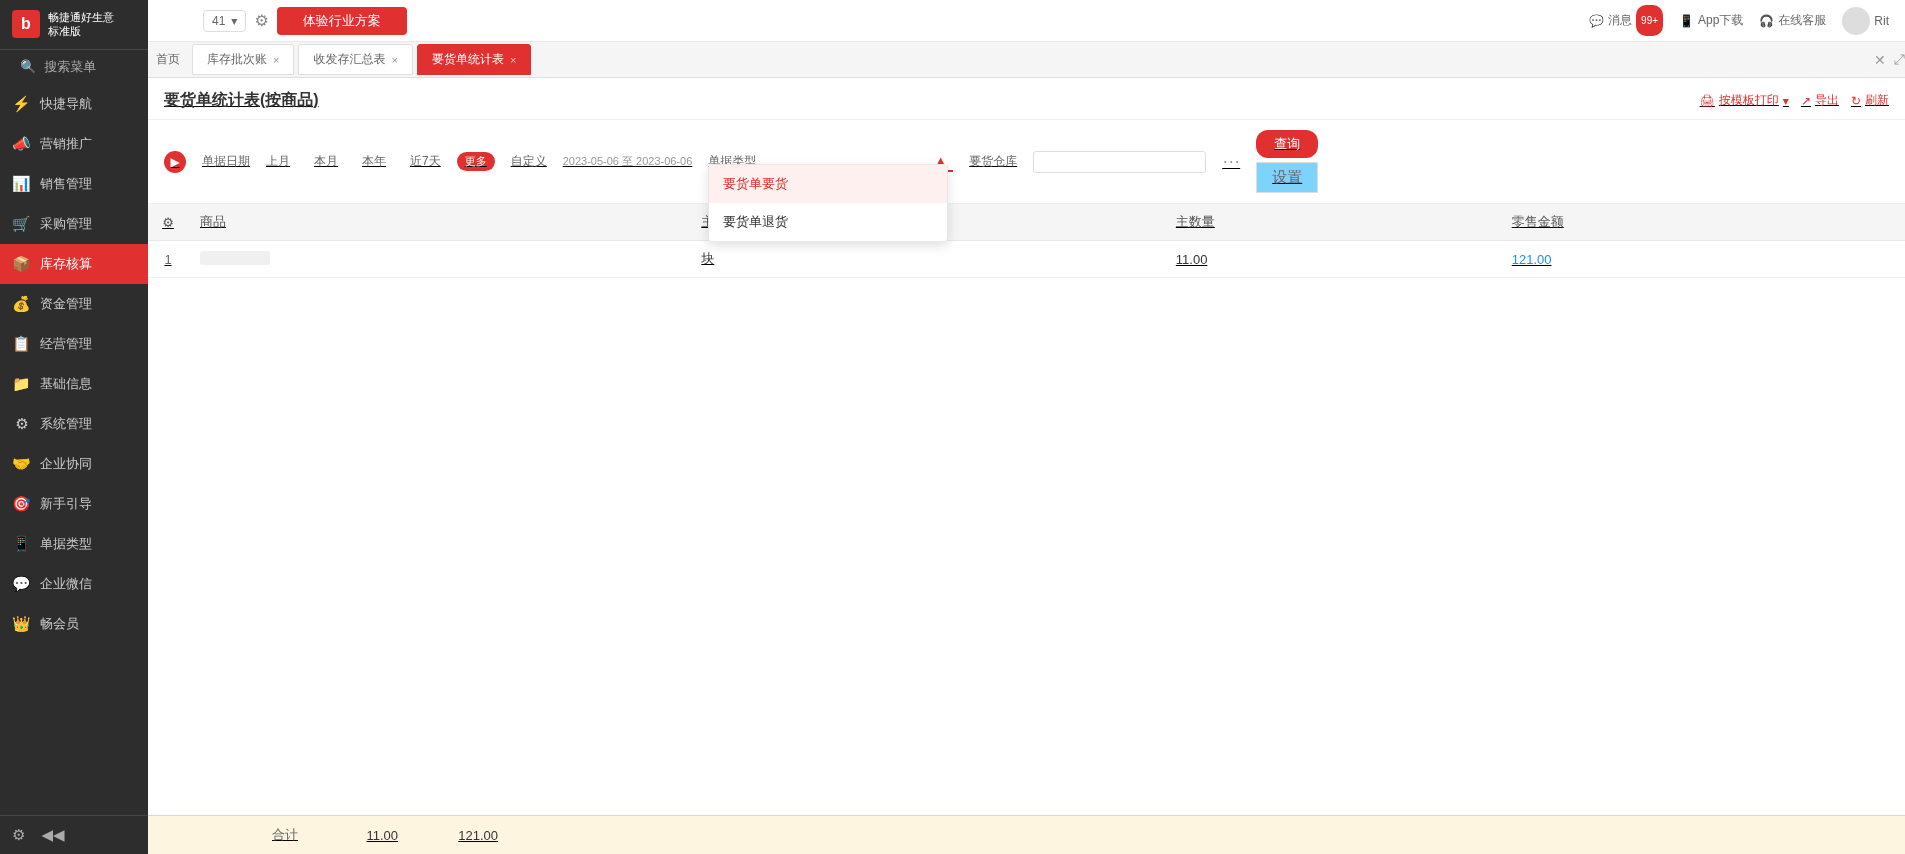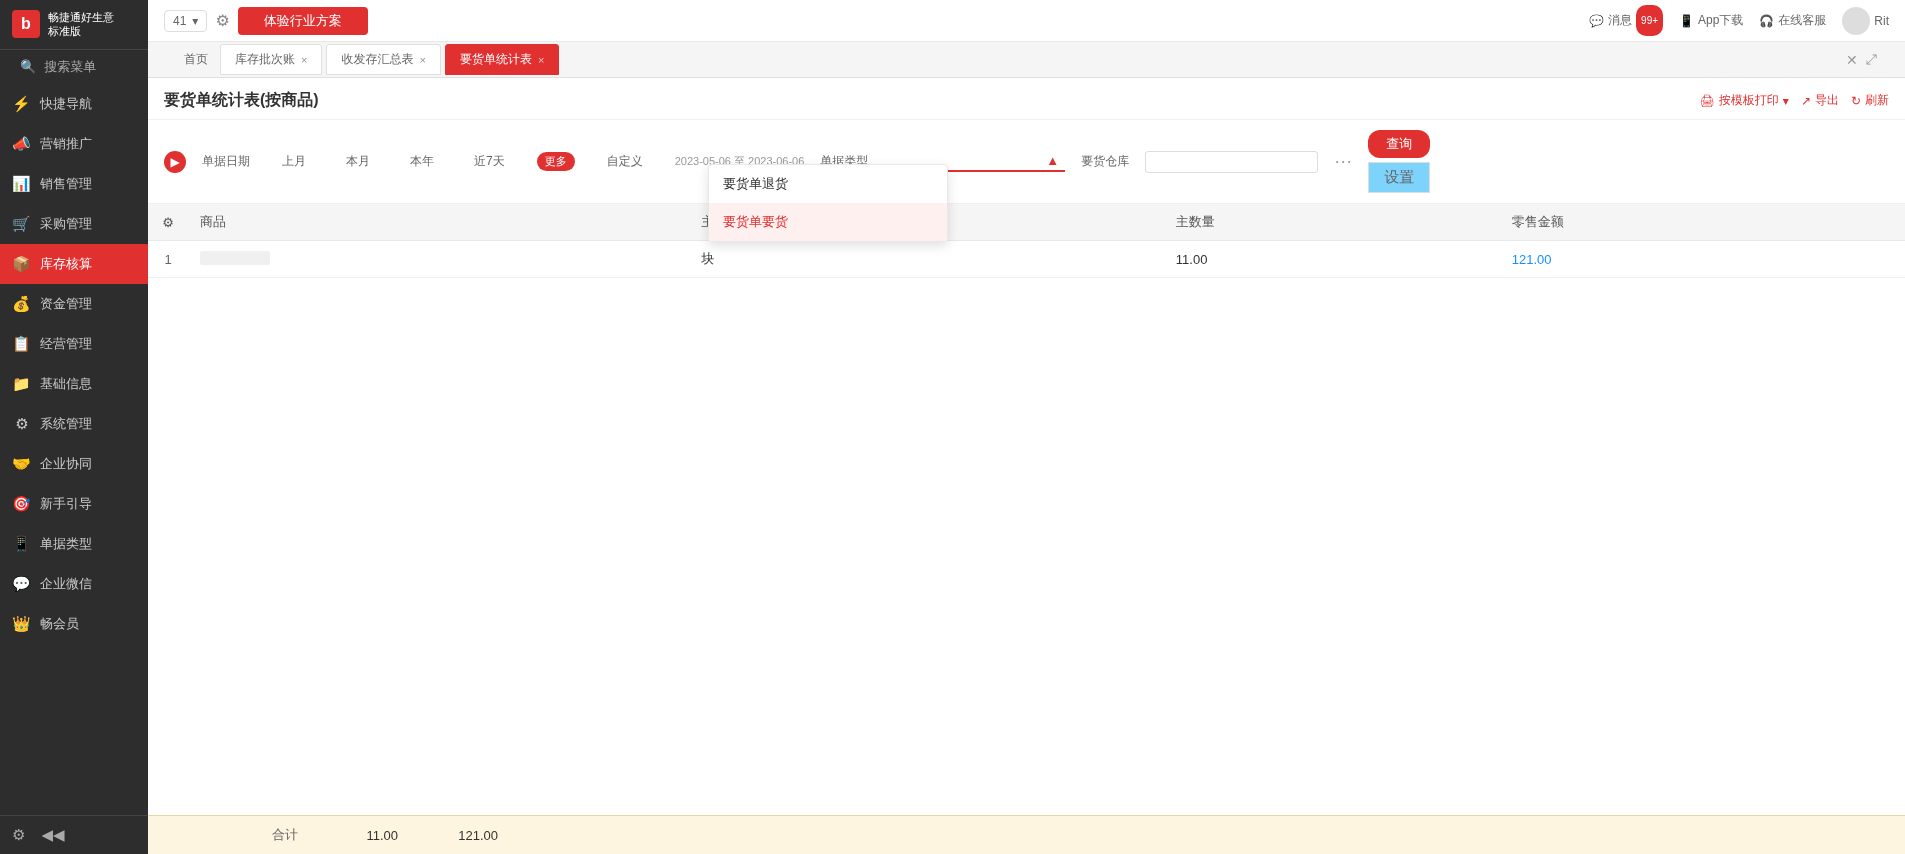--- a/index.html
+++ b/index.html
@@ -94,20 +94,21 @@
       align-items: center;
       padding: 0 16px;
       height: 42px;
       flex-shrink: 0;
     }
     .topbar-left {
       display: flex;
       align-items: center;
       gap: 8px;
       flex: 1;
+      margin-left: 39px;
     }
     .topbar-dropdown {
       display: flex;
       align-items: center;
       border: 1px solid #ddd;
       border-radius: 4px;
       padding: 3px 8px;
       font-size: 12px;
       color: #666;
       cursor: pointer;
@@ -150,21 +151,21 @@
       background: #ddd;
       border-radius: 50%;
     }
 
     
     .tabs-bar {
       background: #f5f5f5;
       border-bottom: 1px solid #e0e0e0;
       display: flex;
       align-items: center;
-      padding: 0 28px;
+      padding: 0 0;
       height: 36px;
       flex-shrink: 0;
       gap: 4px;
     }
     .tab-item {
       display: flex;
       align-items: center;
       padding: 6px 14px;
       background: #fff;
       border: 1px solid #e0e0e0;
@@ -202,20 +203,21 @@
       font-size: 16px;
     }
 
     
     .page-content {
       flex: 1;
       display: flex;
       flex-direction: column;
       overflow: hidden;
       background: #fff;
+      text-decoration: underline;
     }
 
     
     .page-header {
       display: flex;
       align-items: center;
       justify-content: space-between;
       padding: 12px 16px 8px;
       border-bottom: 1px solid #f0f0f0;
       flex-shrink: 0;
@@ -258,21 +260,21 @@
       align-items: center;
       justify-content: center;
       color: #fff;
       cursor: pointer;
       font-size: 12px;
       flex-shrink: 0;
     }
     .filter-group {
       display: flex;
       align-items: center;
-      gap: 24px;
+      gap: 8px;
       font-size: 12px;
       color: #666;
     }
     .filter-label { white-space: nowrap; }
     .date-btn {
       padding: 3px 8px;
       border: none;
       background: none;
       font-size: 12px;
       color: #666;
@@ -616,22 +618,22 @@
         <input class="warehouse-input" type="text" value="" style="">
         <span class="filter-more-btn">···</span>
       </div>
 
       <div class="filter-actions">
         <button class="btn-query">查询</button>
         <button class="btn-settings-outline">设置</button>
       </div>
 
       <div class="dropdown-popup">
+        <div class="dropdown-option selected">要货单要货</div>
         <div class="dropdown-option">要货单退货</div>
-        <div class="dropdown-option selected">要货单要货</div>
       </div>
     </div>
 
     <div class="table-container">
       <table>
         <thead>
           <tr>
             <th>⚙</th>
             <th>商品</th>
             <th>主计量单位</th>

